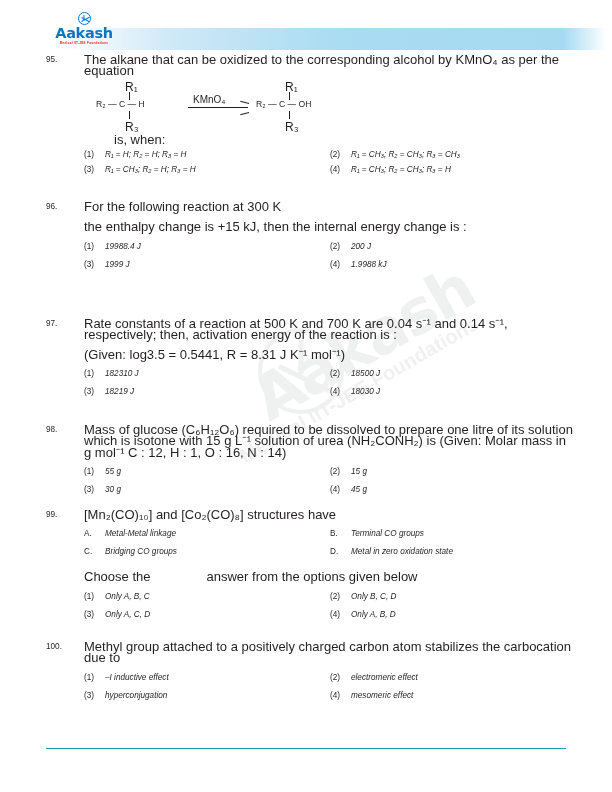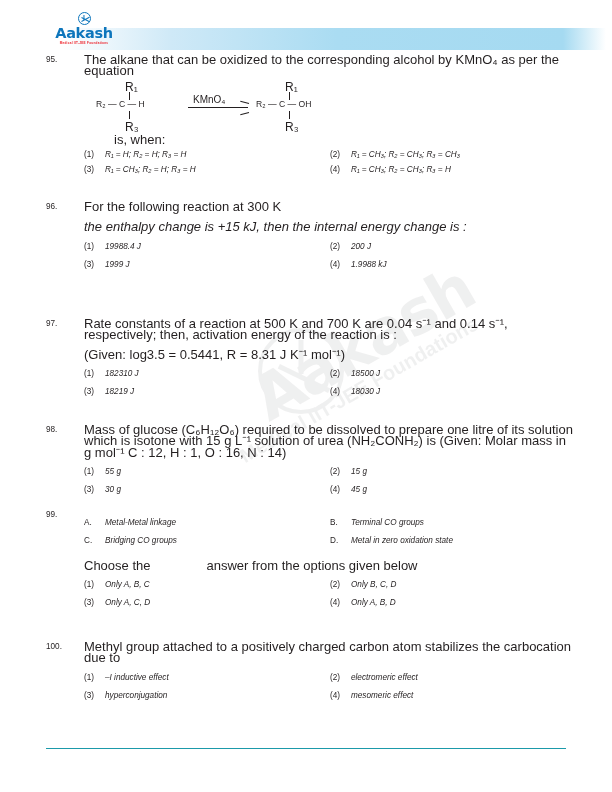--- a/index.html
+++ b/index.html
@@ -234,21 +234,21 @@
           </div>
         </div>
       </div>
     </div>
   </div>
 
   <div class="q" style="top:201px;">
     <div class="qnum">96.</div>
     <div class="qbody">
       <div class="qtext">For the following reaction at 300 K</div>
-      <div class="qtext" style="margin-top:9px;font-style:italic;">the enthalpy change is +15 kJ, then the internal energy change is :</div>
+      <div class="qtext" style="margin-top:9px;">the enthalpy change is +15 kJ, then the internal energy change is :</div>
       <div class="opts" style="margin-top:8px;">
         <div class="optrow">
           <div class="opt">
             <span class="lbl">(1)</span>
             <span class="val">19988.4 J</span>
           </div>
           <div class="opt">
             <span class="lbl">(2)</span>
             <span class="val">200 J</span>
           </div>
@@ -322,20 +322,21 @@
             <span class="val">45 g</span>
           </div>
         </div>
       </div>
     </div>
   </div>
 
   <div class="q" style="top:509px;">
     <div class="qnum">99.</div>
     <div class="qbody">
+      <div class="qtext">[Mn₂(CO)₁₀] and [Co₂(CO)₈] structures have</div>
 
       <div class="opts" style="margin-top:8px;">
         <div class="optrow">
           <div class="opt">
             <span class="lbl">A.</span>
             <span class="val">Metal-Metal linkage</span>
           </div>
           <div class="opt">
             <span class="lbl">B.</span>
             <span class="val">Terminal CO groups</span>

